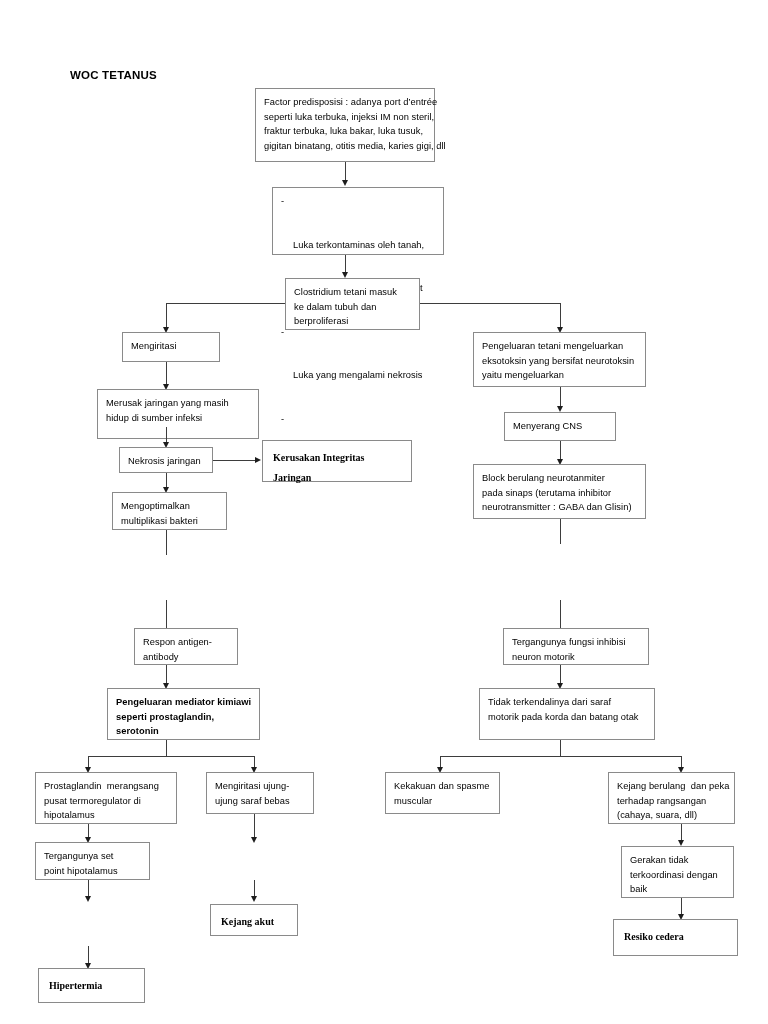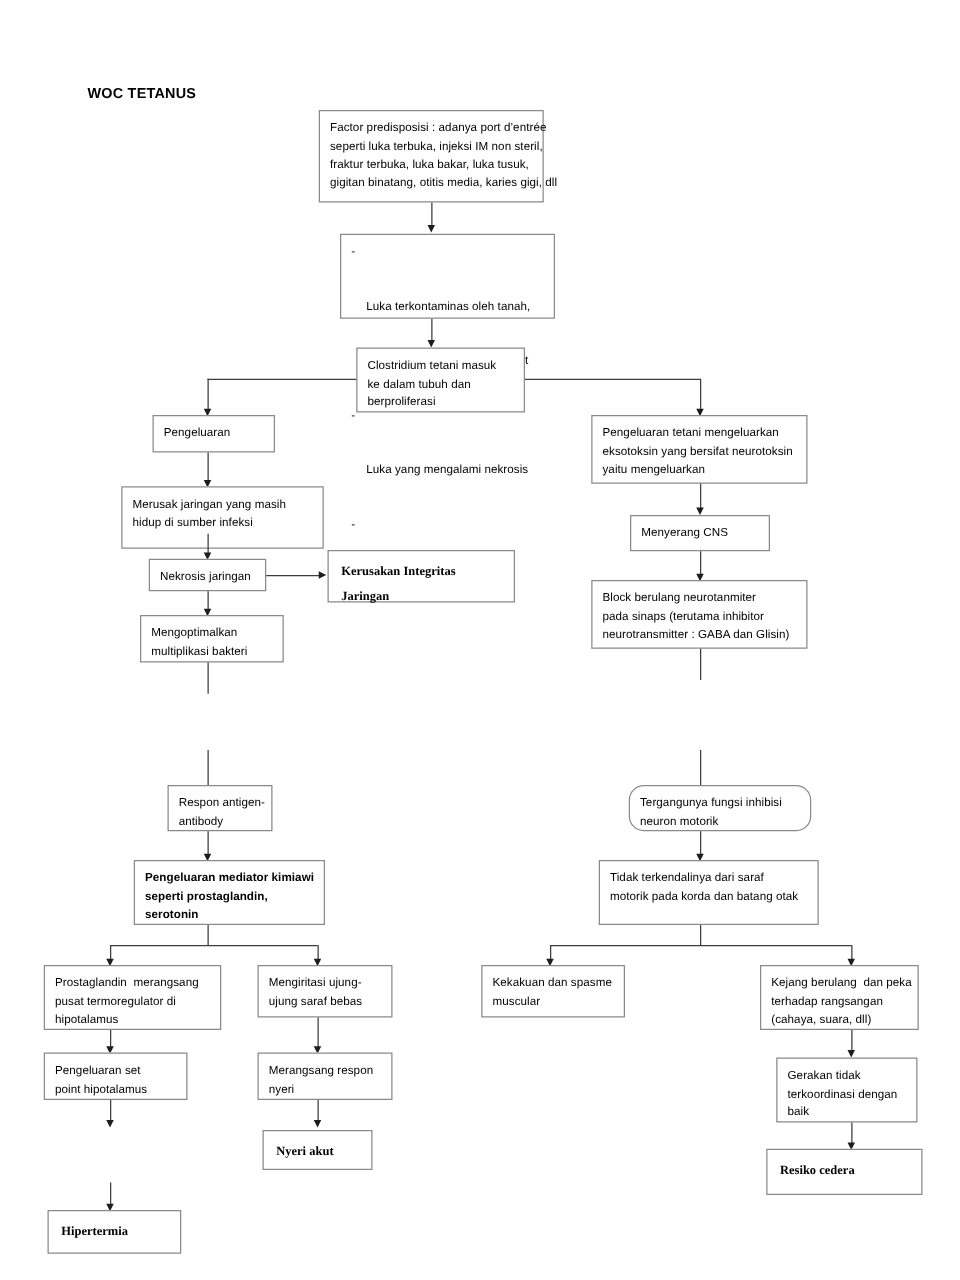--- a/index.html
+++ b/index.html
@@ -140,21 +140,21 @@
 
   <div class="hline" style="left:166px; top:303px; width:119px;"></div>
   <div class="vline" style="left:166px; top:303px; height:26px;"></div>
   <div class="arrowdown" style="left:162.5px; top:327px;"></div>
 
   <div class="hline" style="left:420px; top:303px; width:140px;"></div>
   <div class="vline" style="left:560px; top:303px; height:26px;"></div>
   <div class="arrowdown" style="left:556.5px; top:327px;"></div>
 
   <div class="node" style="left:122px; top:332px; width:98px; height:30px;">
-    <span class="ln">Pengeluaran</span>
+    <span class="ln">Mengiritasi</span>
   </div>
 
   <div class="node" style="left:473px; top:332px; width:173px; height:55px;">
     <span class="ln">Pengeluaran tetani mengeluarkan</span>
     <span class="ln">eksotoksin yang bersifat neurotoksin</span>
     <span class="ln">yaitu mengeluarkan</span>
   </div>
 
   <div class="vline" style="left:166px; top:362px; height:24px;"></div>
   <div class="arrowdown" style="left:162.5px; top:384px;"></div>
@@ -202,26 +202,26 @@
     <span class="ln">Mengoptimalkan</span>
     <span class="ln">multiplikasi bakteri</span>
   </div>
 
   <div class="vline" style="left:166px; top:530px; height:25px;"></div>
   <div class="vline" style="left:166px; top:600px; height:28px;"></div>
 
   <div class="vline" style="left:560px; top:519px; height:25px;"></div>
   <div class="vline" style="left:560px; top:600px; height:28px;"></div>
 
-  <div class="node" style="left:134px; top:628px; width:84px; height:37px;">
+  <div class="node" style="left:134px; top:628px; width:104px; height:37px;">
     <span class="ln">Respon antigen-</span>
     <span class="ln">antibody</span>
   </div>
 
-  <div class="node" style="left:503px; top:628px; width:146px; height:37px;border-radius:12px;">
+  <div class="node" style="left:503px; top:628px; width:146px; height:37px;">
     <span class="ln">Tergangunya fungsi inhibisi</span>
     <span class="ln">neuron motorik</span>
   </div>
 
   <div class="vline" style="left:166px; top:665px; height:20px;"></div>
   <div class="arrowdown" style="left:162.5px; top:683px;"></div>
 
   <div class="vline" style="left:560px; top:665px; height:20px;"></div>
   <div class="arrowdown" style="left:556.5px; top:683px;"></div>
 
@@ -275,47 +275,43 @@
   <div class="vline" style="left:88px; top:824px; height:15px;"></div>
   <div class="arrowdown" style="left:84.5px; top:837px;"></div>
 
   <div class="vline" style="left:254px; top:814px; height:25px;"></div>
   <div class="arrowdown" style="left:250.5px; top:837px;"></div>
 
   <div class="vline" style="left:681px; top:824px; height:18px;"></div>
   <div class="arrowdown" style="left:677.5px; top:840px;"></div>
 
   <div class="node" style="left:35px; top:842px; width:115px; height:38px;">
-    <span class="ln">Pengeluaran set</span>
+    <span class="ln">Tergangunya set</span>
     <span class="ln">point hipotalamus</span>
   </div>
 
-  <div class="node" style="left:206px; top:842px; width:108px; height:38px;">
-    <span class="ln">Merangsang respon</span>
-    <span class="ln">nyeri</span>
-  </div>
 
   <div class="node" style="left:621px; top:846px; width:113px; height:52px;">
     <span class="ln">Gerakan tidak</span>
     <span class="ln">terkoordinasi dengan</span>
     <span class="ln">baik</span>
   </div>
 
   <div class="vline" style="left:88px; top:880px; height:18px;"></div>
   <div class="arrowdown" style="left:84.5px; top:896px;"></div>
 
   <div class="vline" style="left:254px; top:880px; height:18px;"></div>
   <div class="arrowdown" style="left:250.5px; top:896px;"></div>
 
   <div class="vline" style="left:681px; top:898px; height:18px;"></div>
   <div class="arrowdown" style="left:677.5px; top:914px;"></div>
 
 
   <div class="node serif" style="left:210px; top:904px; width:88px; height:32px;">
-    <span class="ln">Nyeri akut</span>
+    <span class="ln">Kejang akut</span>
   </div>
 
   <div class="node serif" style="left:613px; top:919px; width:125px; height:37px;">
     <span class="ln">Resiko cedera</span>
   </div>
 
   <div class="vline" style="left:88px; top:946px; height:19px;"></div>
   <div class="arrowdown" style="left:84.5px; top:963px;"></div>
 
   <div class="node serif" style="left:38px; top:968px; width:107px; height:35px;">

